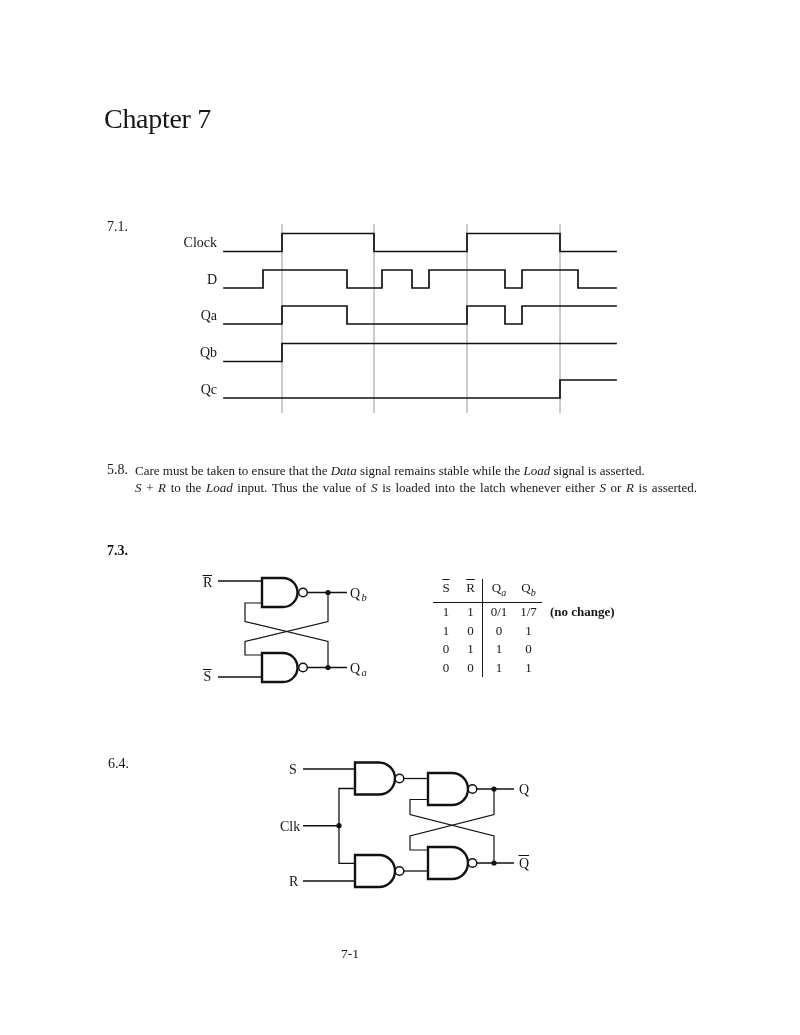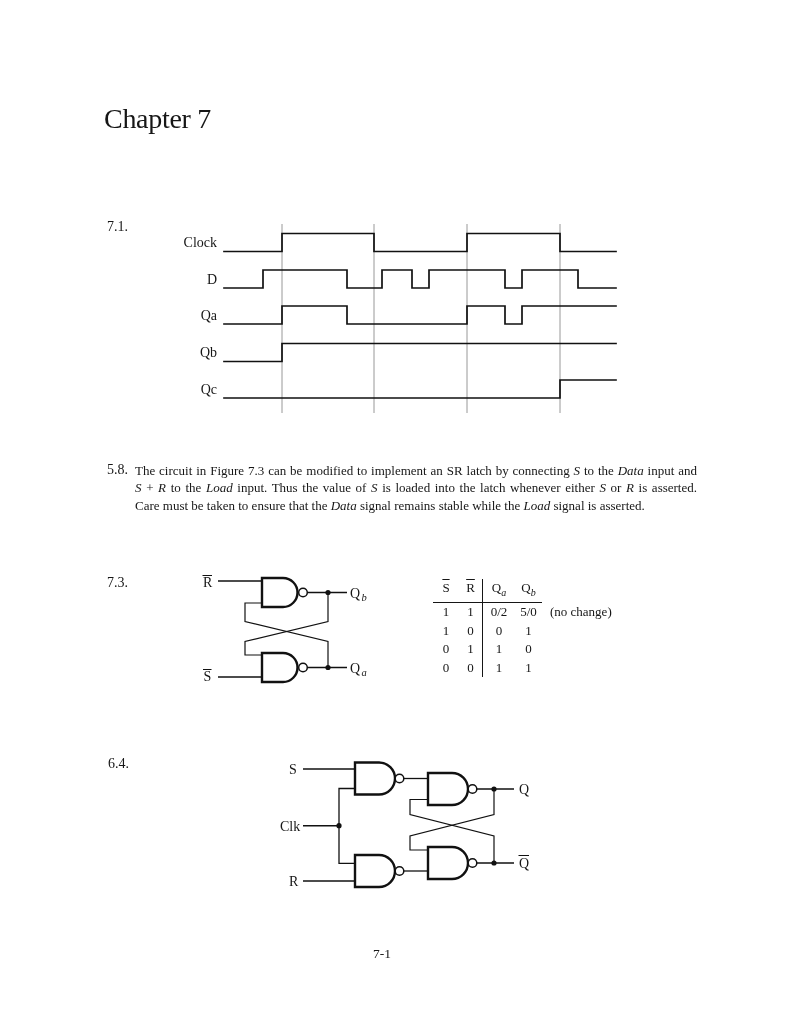--- a/index.html
+++ b/index.html
@@ -5,43 +5,43 @@
   html,body{margin:0;padding:0;}
   body{
     width:800px;height:1035px;position:relative;background:#ffffff;
     font-family:"Liberation Serif", serif;color:#161616;overflow:hidden;
   }
   .abs{position:absolute;}
   #page-title{left:104px;top:103px;font-size:28px;font-weight:normal;letter-spacing:-0.3px;}
   .sec-label{font-size:14px;}
   #lbl-71{left:107px;top:219px;}
   #lbl-72{left:107px;top:462px;}
-  #lbl-73{left:107px;top:575px;}
+  #lbl-73{left:107px;top:543px;font-weight:bold;}
   #lbl-74{left:108px;top:756px;}
   #p72-text{left:135px;top:462px;width:562px;font-size:13px;line-height:17.3px;}
   #p72-text em{font-style:italic;}
   .par-line{text-align:left;}
   .par-line.stretch{text-align:justify;text-align-last:justify;}
   svg{position:absolute;overflow:visible;}
   svg text{font-family:"Liberation Serif", serif;fill:#161616;}
   
   #truth-table{left:433px;top:579px;font-size:13px;}
   #truth-table table{border-collapse:collapse;}
   #truth-table td{text-align:center;padding:0;line-height:16px;}
   #truth-table tr.head td{height:22px;vertical-align:top;padding-top:1px;}
   #truth-table tr.head td.ruled{border-bottom:1.2px solid #161616;}
   #truth-table tr.data td{height:18.5px;vertical-align:middle;}
   #truth-table td.c1{width:26px;}
   #truth-table td.c2{width:23px;}
   #truth-table td.c3{width:32px;border-left:1.2px solid #161616;}
   #truth-table td.c4{width:27px;}
-  #truth-table td.note{text-align:left;padding-left:8px;white-space:nowrap;}
+  #truth-table td.note{text-align:left;padding-left:8px;white-space:nowrap;font-weight:bold;}
   .ov{text-decoration:overline;}
   sub{font-size:10px;font-style:italic;}
-  #page-number{left:0;top:946px;width:700px;text-align:center;font-size:13.5px;margin-left:32px;}
+  #page-number{left:0;top:946px;width:700px;text-align:center;font-size:13.5px;}
 </style>
 </head>
 <body>
 
 <div class="abs" id="page-title">Chapter 7</div>
 
 <div class="abs sec-label" id="lbl-71">7.1.</div>
 <svg id="timing-svg" style="left:100px;top:210px;width:540px;height:210px;" viewBox="100 210 540 210">
     <line x1="282" y1="224" x2="282" y2="413" stroke="#8c8c8c" stroke-width="0.9"></line>
     <line x1="374" y1="224" x2="374" y2="413" stroke="#8c8c8c" stroke-width="0.9"></line>
@@ -54,23 +54,22 @@
     <path d="M 224 324 H 282 V 306 H 347 V 324 H 467 V 306 H 505 V 324 H 522 V 306 H 616" fill="none" stroke="#111111" stroke-width="1.7" stroke-linejoin="miter" stroke-linecap="square"></path>
     <text x="217" y="319.5" text-anchor="end" font-size="14">Qa</text>
     <path d="M 224 361.5 H 282 V 343.5 H 616" fill="none" stroke="#111111" stroke-width="1.7" stroke-linejoin="miter" stroke-linecap="square"></path>
     <text x="217" y="357" text-anchor="end" font-size="14">Qb</text>
     <path d="M 224 398 H 560 V 380 H 616" fill="none" stroke="#111111" stroke-width="1.7" stroke-linejoin="miter" stroke-linecap="square"></path>
     <text x="217" y="393.5" text-anchor="end" font-size="14">Qc</text>
   </svg>
 
 <div class="abs sec-label" id="lbl-72">5.8.</div>
 <div class="abs" id="p72-text">
-    <div class="par-line stretch"><span>The circuit in Figure 7.3 can be modified to implement an SR latch by connecting </span><em>S</em><span> to the </span><em>Data</em><span> input and</span></div>
+    <div class="par-line"><span>Care must be taken to ensure that the </span><em>Data</em><span> signal remains stable while the </span><em>Load</em><span> signal is asserted.</span></div>
     <div class="par-line stretch"><em>S</em><span> + </span><em>R</em><span> to the </span><em>Load</em><span> input.  Thus the value of </span><em>S</em><span> is loaded into the latch whenever either </span><em>S</em><span> or </span><em>R</em><span> is asserted.</span></div>
-    <div class="par-line"><span>Care must be taken to ensure that the </span><em>Data</em><span> signal remains stable while the </span><em>Load</em><span> signal is asserted.</span></div>
   </div>
 
 <div class="abs sec-label" id="lbl-73">7.3.</div>
 <svg id="circ73-svg" style="left:195px;top:565px;width:190px;height:125px;" viewBox="195 565 190 125">
 
   <path d="M218 581 H262" stroke="#111" stroke-width="1.4" fill="none"></path>
   <path d="M218 677 H262" stroke="#111" stroke-width="1.4" fill="none"></path>
 
   <path d="M328 592.5 V621.5 L245 641.5 V655 H262" stroke="#111" stroke-width="1.2" fill="none"></path>
   <path d="M328 667.5 V641.5 L245 621.5 V603 H262" stroke="#111" stroke-width="1.2" fill="none"></path>
@@ -102,22 +101,22 @@
         <tr class="head">
       <td class="c1 ruled"><span class="ov">S</span></td>
       <td class="c2 ruled"><span class="ov">R</span></td>
       <td class="c3 ruled"><span>Q</span><sub>a</sub></td>
       <td class="c4 ruled"><span>Q</span><sub>b</sub></td>
       <td class="note"></td>
     </tr>
     <tr class="data">
       <td class="c1">1</td>
       <td class="c2">1</td>
-      <td class="c3">0/2</td>
-      <td class="c4">5/0</td>
+      <td class="c3">0/1</td>
+      <td class="c4">1/7</td>
       <td class="note">(no change)</td>
     </tr>
     <tr class="data">
       <td class="c1">1</td>
       <td class="c2">0</td>
       <td class="c3">0</td>
       <td class="c4">1</td>
       <td class="note"></td>
     </tr>
     <tr class="data">

